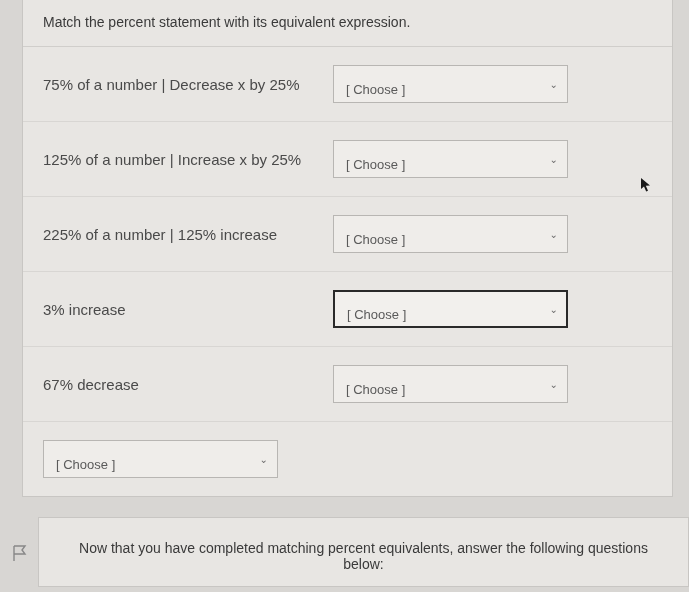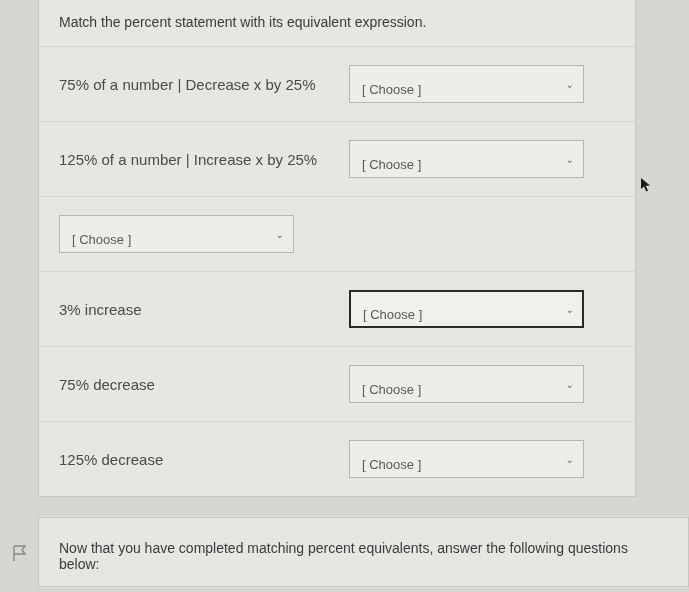--- a/index.html
+++ b/index.html
@@ -10,24 +10,24 @@
     body {
       font-family: Arial, Helvetica, sans-serif;
       background: #d8d6d3;
       width: 689px;
       height: 592px;
       overflow: hidden;
       position: relative;
     }
     .main-card {
       background: #e8e6e3;
-      margin: 0 0 0 38px;
+      margin: 0 0 0 22px;
       border: 1px solid #c8c6c3;
       border-top: none;
-      width: 598px;
+      width: 651px;
     }
     .question-header {
       padding: 14px 20px 16px 20px;
       color: #3a3a3a;
       font-size: 14px;
       border-bottom: 1px solid #d0cecb;
     }
     .match-row {
       display: flex;
       align-items: center;
@@ -73,20 +73,21 @@
       font-size: 10px;
     }
     .bottom-card {
       background: #e8e6e3;
       margin: 20px 0 0 38px;
       border: 1px solid #c8c6c3;
       width: 651px;
       padding: 22px 20px 14px 20px;
       color: #3a3a3a;
       font-size: 14px;
+      text-align: center;
     }
     .flag-icon {
       position: absolute;
       left: 12px;
       bottom: 30px;
       width: 16px;
       height: 18px;
     }
     .flag-icon svg {
       width: 16px;
@@ -126,50 +127,50 @@
     <div class="prompt-cell">125% of a number | Increase x by 25%</div>
     <div class="select-wrap">
       <select class="choose-select">
         <option>[ Choose ]</option>
       </select>
       <span class="chevron">⌄</span>
     </div>
   </div>
 
   <div class="match-row">
+    <div class="prompt-cell">225% of a number | 125% increase</div>
     <div class="select-wrap">
       <select class="choose-select">
         <option>[ Choose ]</option>
       </select>
       <span class="chevron">⌄</span>
     </div>
   </div>
 
   <div class="match-row">
     <div class="prompt-cell">3% increase</div>
     <div class="select-wrap">
       <select class="choose-select focused">
         <option>[ Choose ]</option>
       </select>
       <span class="chevron">⌄</span>
     </div>
   </div>
 
   <div class="match-row">
-    <div class="prompt-cell">75% decrease</div>
+    <div class="prompt-cell">67% decrease</div>
     <div class="select-wrap">
       <select class="choose-select">
         <option>[ Choose ]</option>
       </select>
       <span class="chevron">⌄</span>
     </div>
   </div>
 
   <div class="match-row">
-    <div class="prompt-cell">125% decrease</div>
     <div class="select-wrap">
       <select class="choose-select">
         <option>[ Choose ]</option>
       </select>
       <span class="chevron">⌄</span>
     </div>
   </div>
 </div>
 
 <div class="flag-icon">

